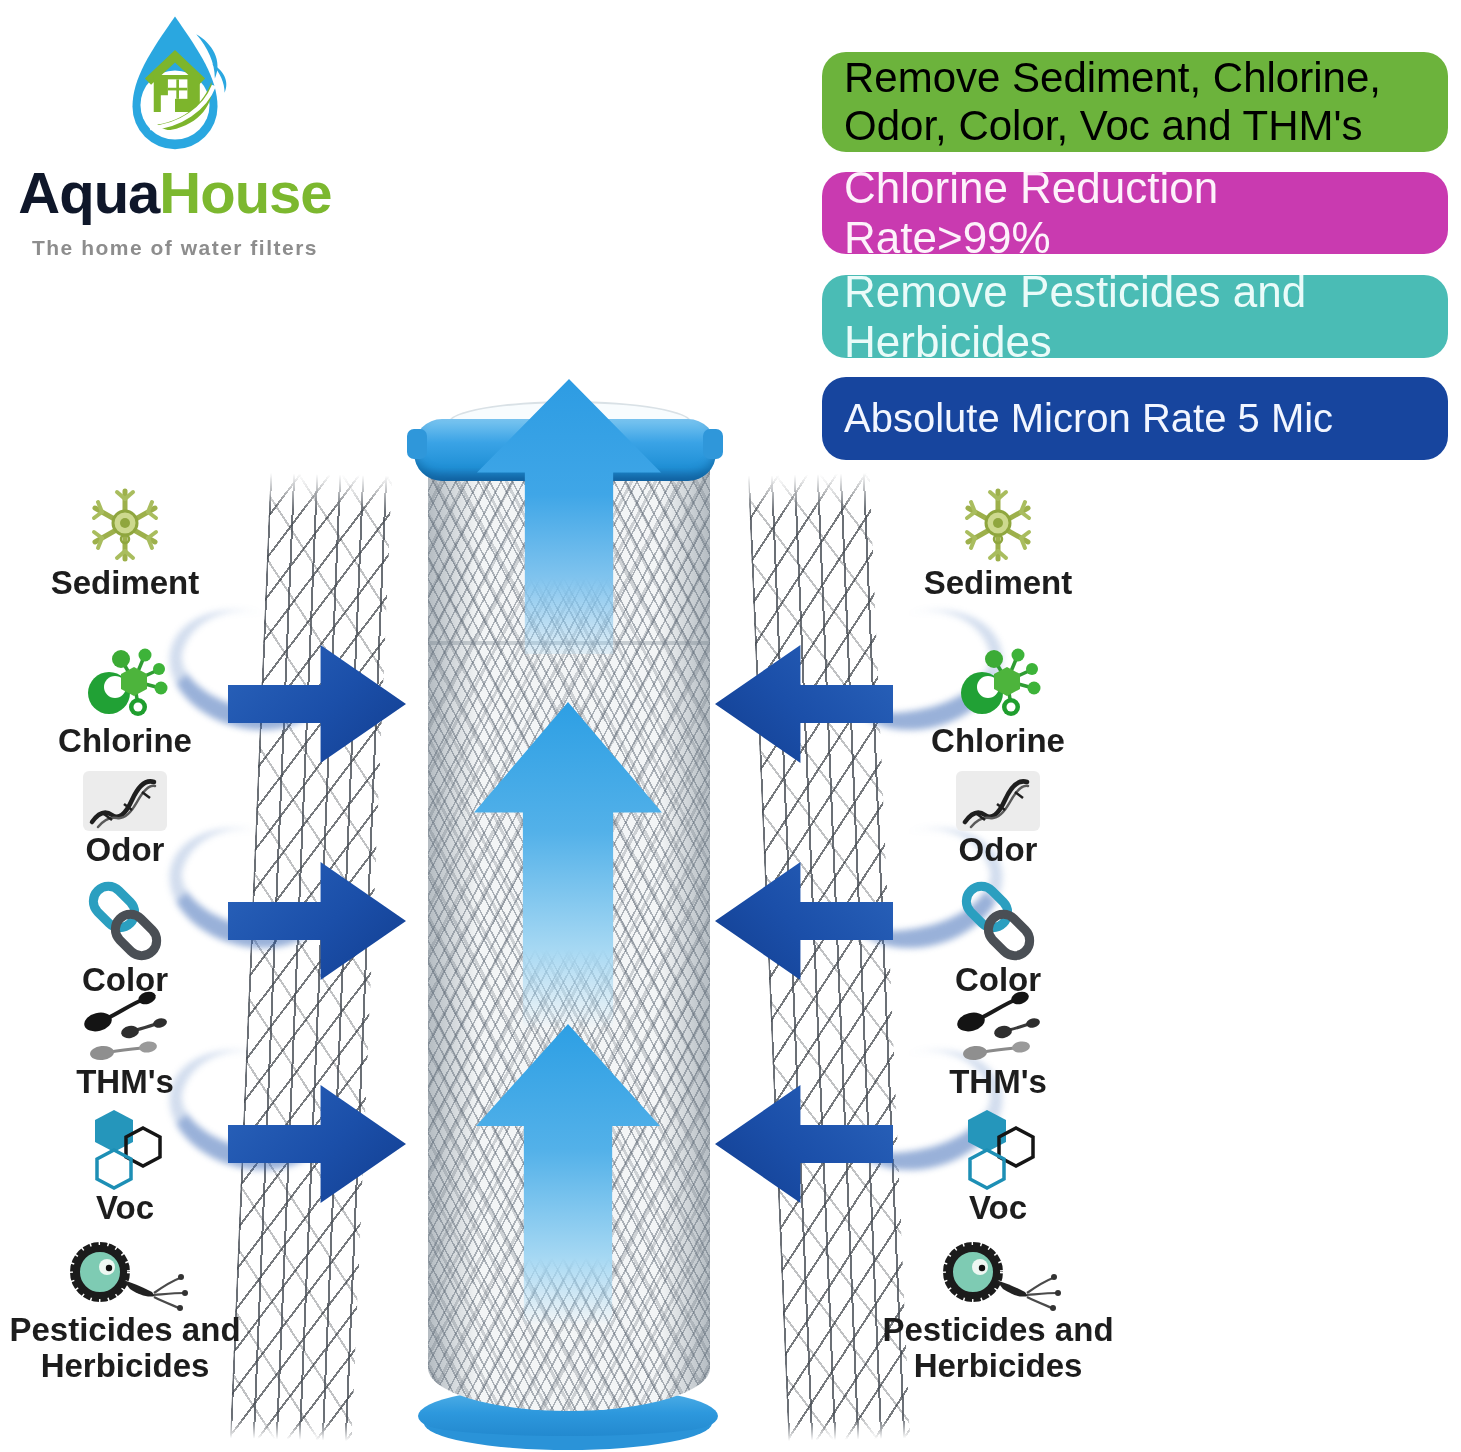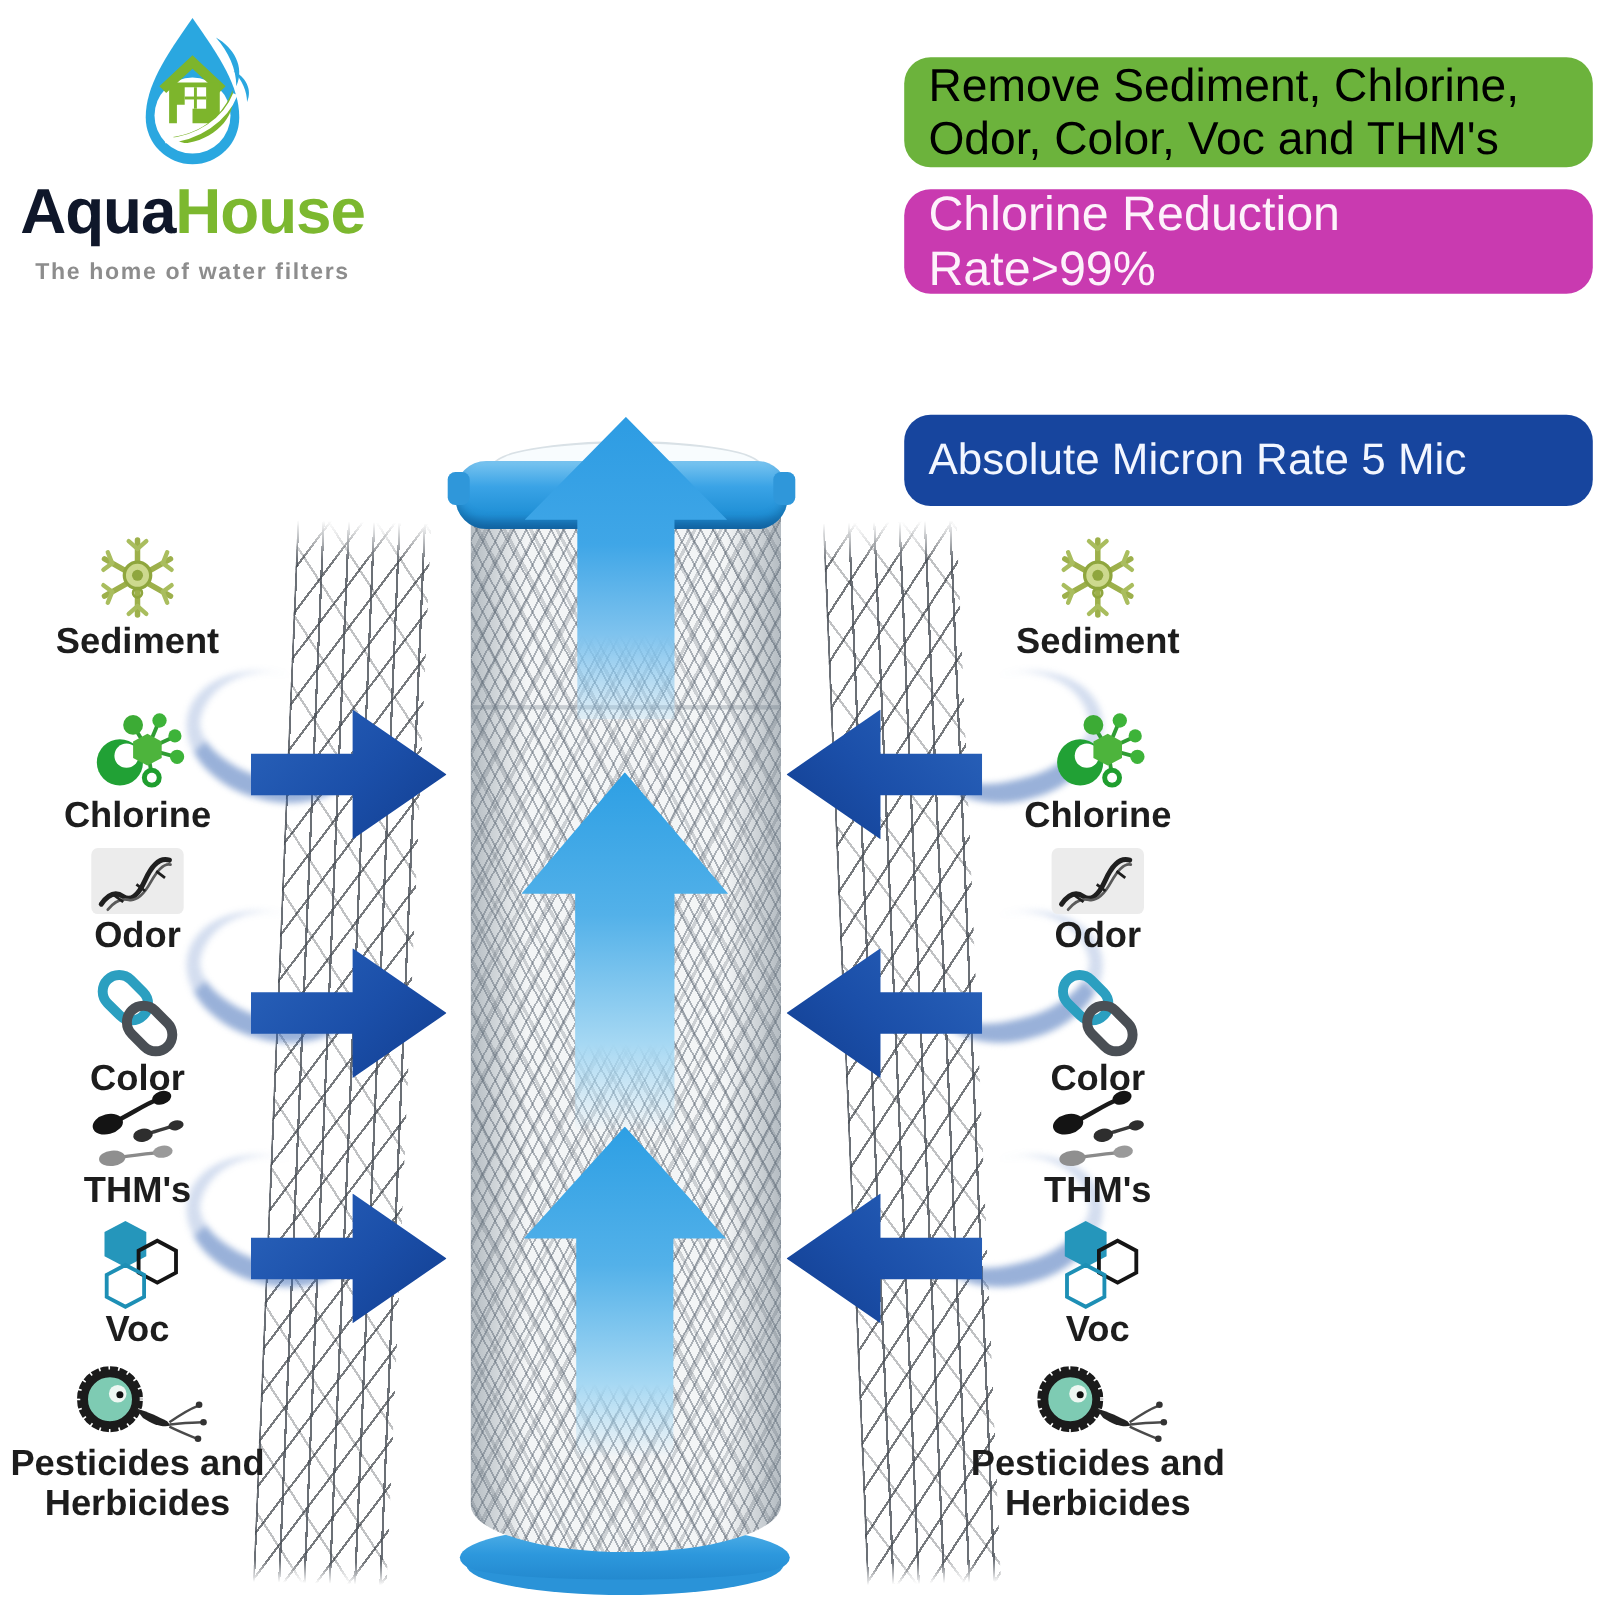--- a/index.html
+++ b/index.html
@@ -11,21 +11,21 @@
   .logo svg{display:block;margin:0 auto;}
   .brand{font-size:58px;font-weight:bold;letter-spacing:-1px;line-height:58px;margin-top:4px;}
   .brand .aqua{color:#0f172a;}
   .brand .house{color:#7cb82f;}
   .tagline{font-size:21px;color:#8d8d8d;letter-spacing:1.5px;margin-top:14px;font-weight:bold;}
 
   
   .banner{position:absolute;left:822px;width:626px;border-radius:24px;display:flex;
           align-items:center;padding:0 22px;box-sizing:border-box;color:#fbfefb;}
   .banner-1{top:52px;height:100px;background:#6cb33c;font-size:42px;line-height:48px;color:#000000;}
-  .banner-2{top:172px;height:95px;background:#c93ab0;font-size:44px;color:#fdf2fb;}
+  .banner-2{top:172px;height:82px;background:#c93ab0;font-size:44px;color:#fdf2fb;}
   .banner-3{top:275px;height:83px;background:#4abcb5;font-size:44px;color:#eafbf9;}
   .banner-4{top:377px;height:83px;background:#17459e;font-size:40px;color:#f2f6ff;}
 
   
   .col{position:absolute;top:480px;width:260px;height:960px;z-index:6;}
   .col-left{left:-5px;}
   .col-right{left:868px;}
   .citem{position:absolute;left:0;width:100%;text-align:center;}
   .cicon{display:flex;justify-content:center;}
   .clabel{font-size:33px;font-weight:bold;color:#1d1d1d;line-height:36px;}
@@ -113,20 +113,21 @@
       <rect x="62" y="86.5" width="22" height="3" fill="#7db52c"></rect>
       <path d="M50,128 C80,124 103,104 111,80 C116,104 97,128 66,134 C60,135 54,132 50,128 Z" fill="#7db52c"></path>
       <path d="M42,132 C76,130 104,110 114,84" stroke="#ffffff" stroke-width="5" fill="none"></path>
     </svg>
     <div class="brand"><span class="aqua">Aqua</span><span class="house">House</span></div>
     <div class="tagline">The home of water filters</div>
   </div>
 
   <div class="banner banner-1">Remove Sediment, Chlorine, Odor, Color, Voc and THM's</div>
   <div class="banner banner-2">Chlorine Reduction Rate&gt;99%</div>
+  <div class="banner banner-3">Remove Pesticides and Herbicides</div>
   <div class="banner banner-4">Absolute Micron Rate 5 Mic</div>
 
   <div class="mesh mesh-left"></div>
   <div class="mesh mesh-right"></div>
 
   <div class="cylinder">
     <div class="seam"></div>
     <div class="shade"></div>
   </div>
   <div class="cap-disk"></div>

